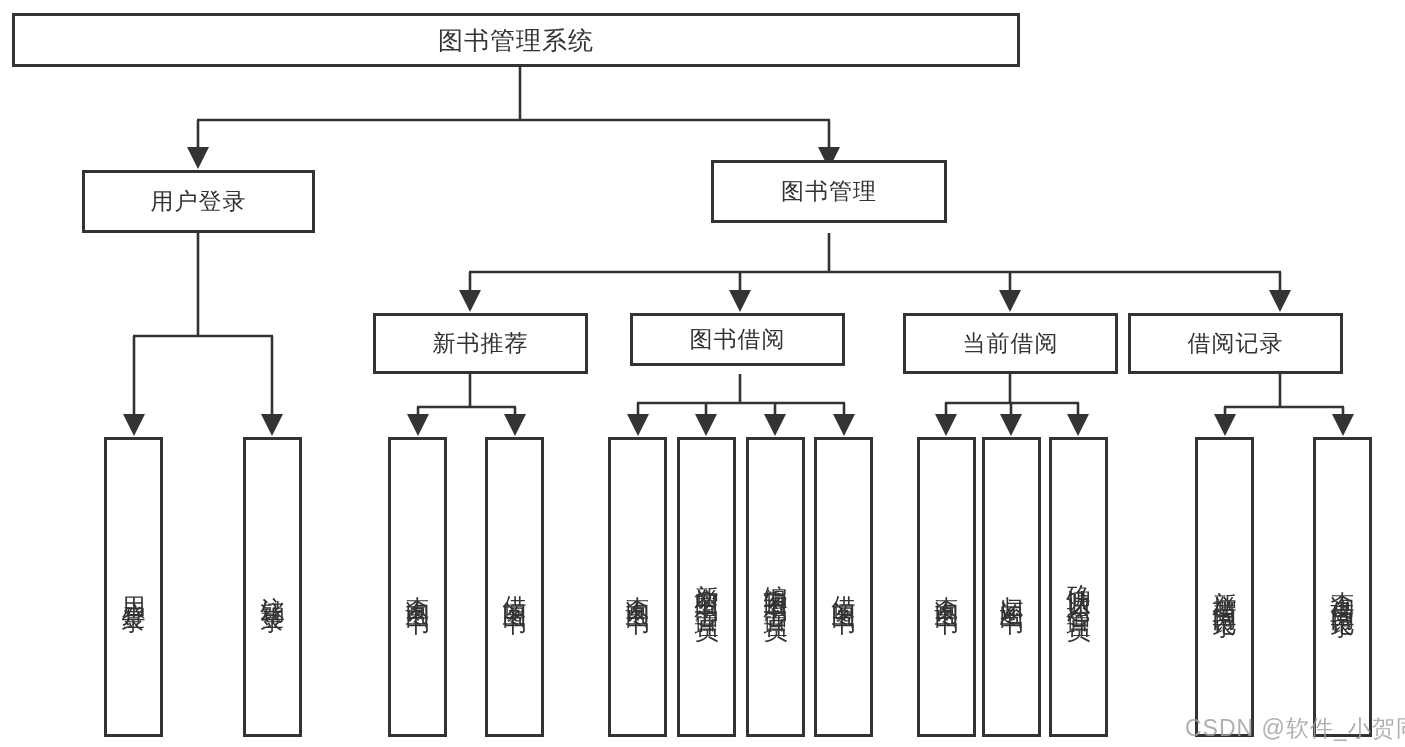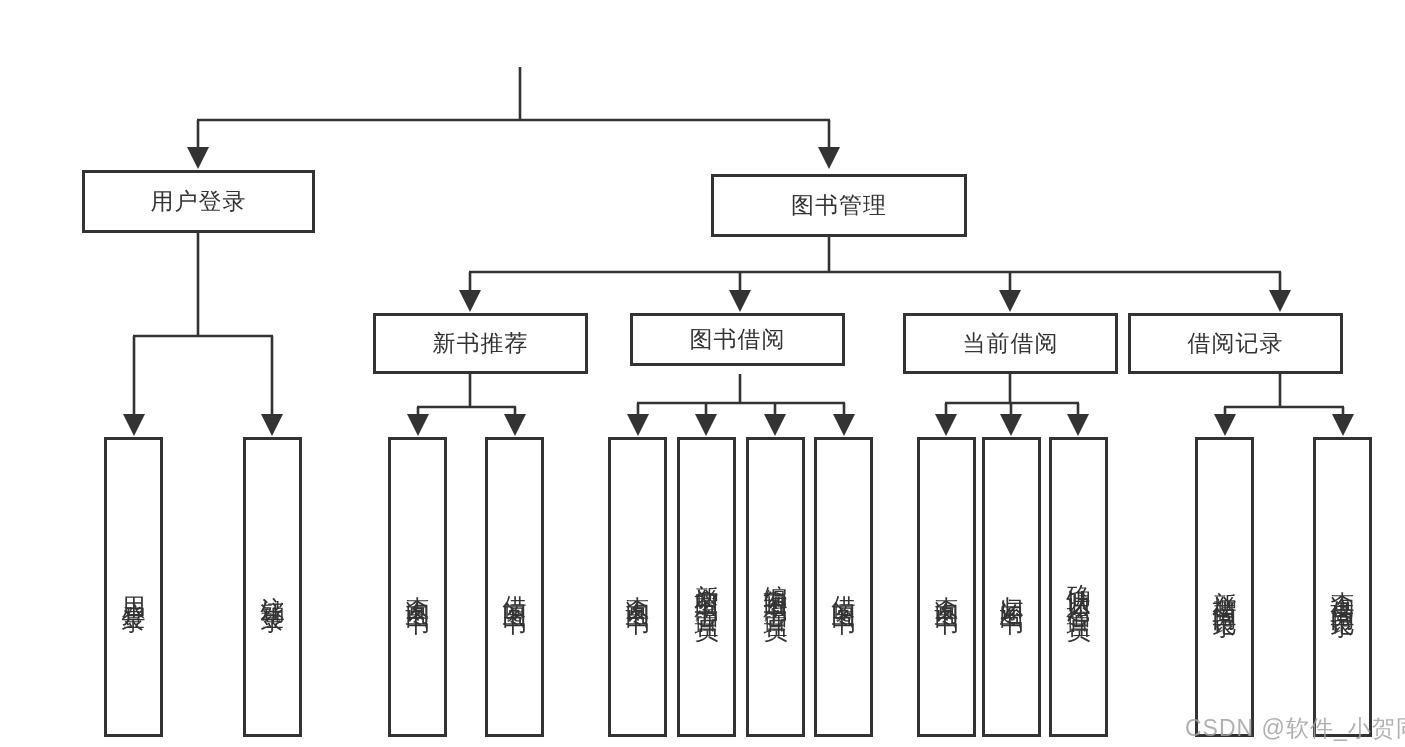--- a/index.html
+++ b/index.html
@@ -96,23 +96,24 @@
       <polygon points="764,414 786,414 775,436"></polygon>
       <polygon points="833,414 855,414 844,436"></polygon>
       <polygon points="935,414 957,414 946,436"></polygon>
       <polygon points="1000,414 1022,414 1011,436"></polygon>
       <polygon points="1067,414 1089,414 1078,436"></polygon>
       <polygon points="1214,414 1236,414 1225,436"></polygon>
       <polygon points="1332,414 1354,414 1343,436"></polygon>
     </g>
   </svg>
 
+  <div class="hnode root" style="left:12px; top:13px; width:1008px; height:54px;">图书管理系统</div>
 
   <div class="hnode" style="left:82px; top:170px; width:233px; height:63px;">用户登录</div>
-  <div class="hnode" style="left:711px; top:174px; width:256px; height:63px;">图书管理</div>
+  <div class="hnode" style="left:711px; top:160px; width:236px; height:63px;">图书管理</div>
 
   <div class="hnode" style="left:373px; top:313px; width:215px; height:61px;">新书推荐</div>
   <div class="hnode" style="left:630px; top:313px; width:215px; height:53px;">图书借阅</div>
   <div class="hnode" style="left:903px; top:313px; width:215px; height:61px;font-family:Liberation Serif, serif;">当前借阅</div>
   <div class="hnode" style="left:1128px; top:313px; width:215px; height:61px;">借阅记录</div>
 
   <div class="vnode" style="left:104px;">用户登录</div>
   <div class="vnode" style="left:243px;">注销登录</div>
 
   <div class="vnode" style="left:388px;">查询图书</div>

